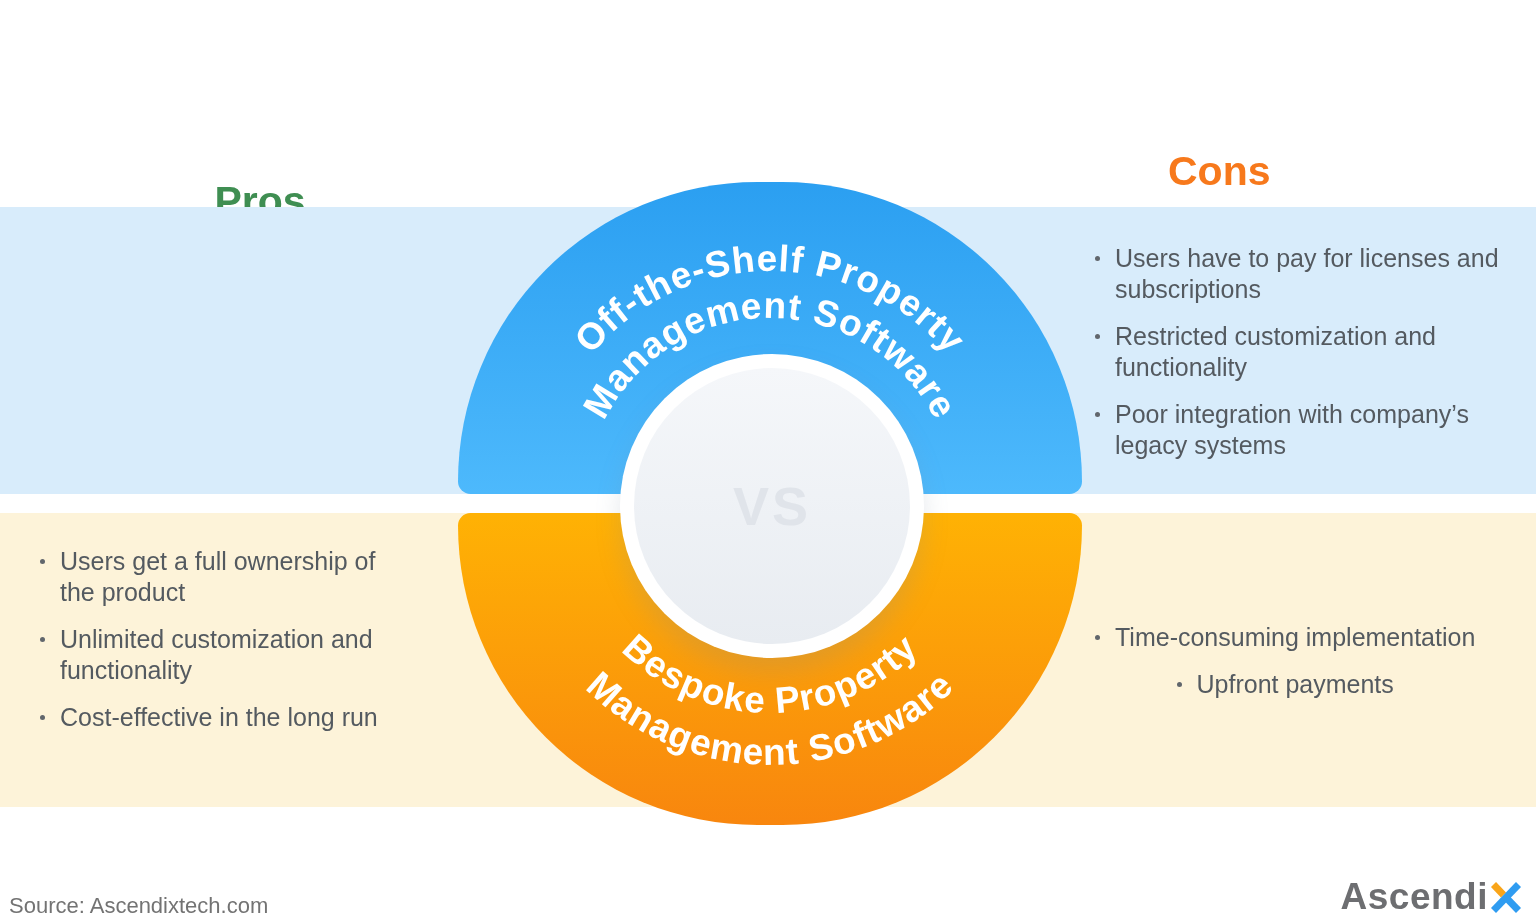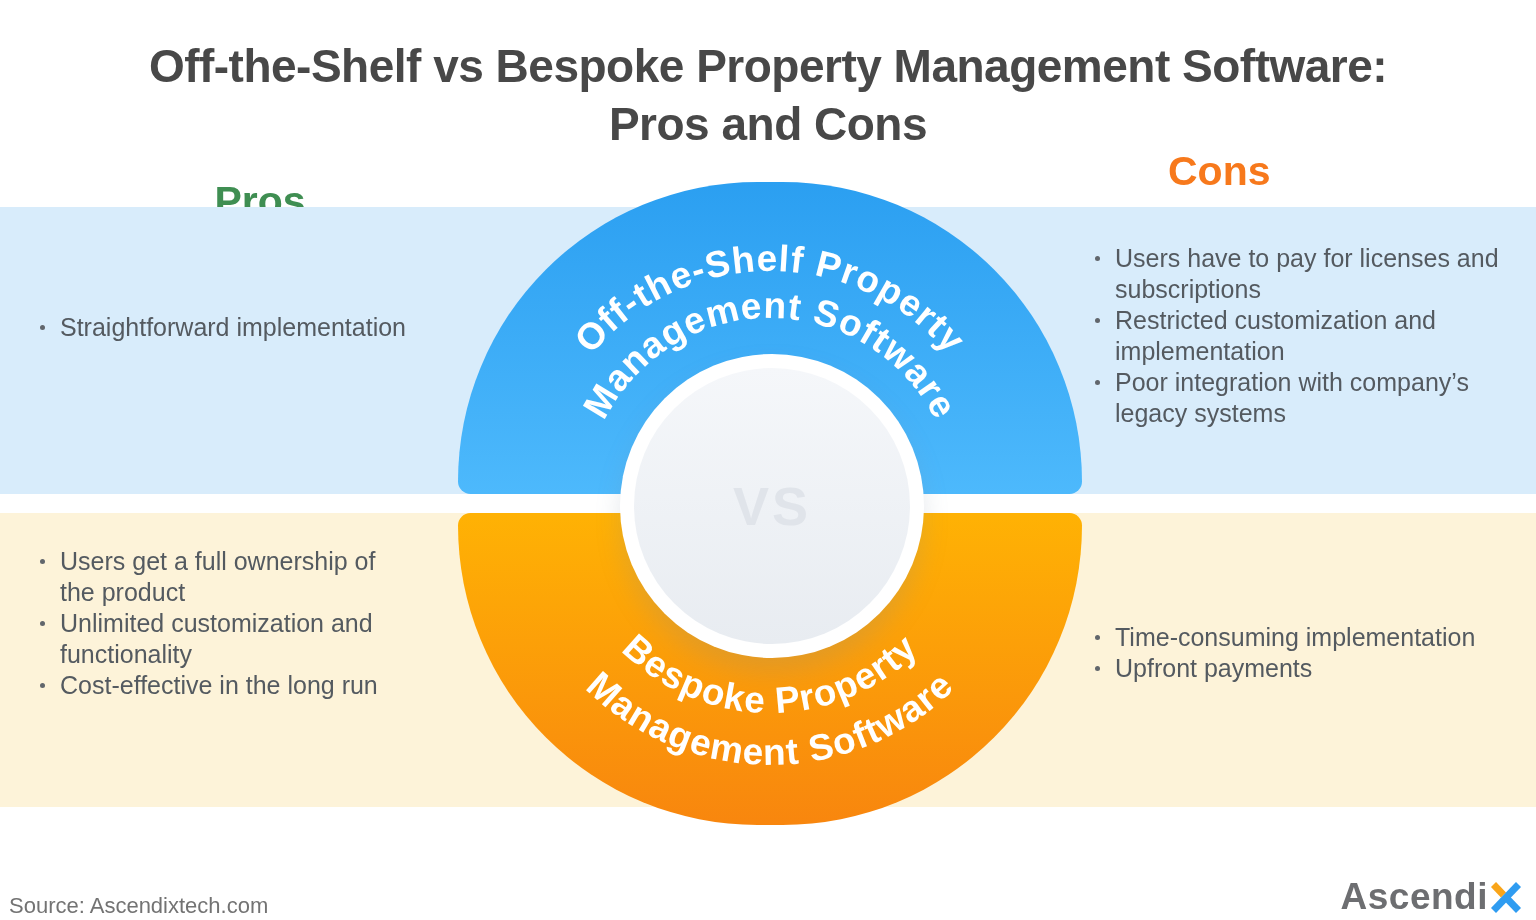--- a/index.html
+++ b/index.html
@@ -34,42 +34,41 @@
   
   .center-circle{position:absolute;left:620px;top:354px;width:304px;height:304px;border-radius:50%;
                  background:#ffffff;box-shadow:0 14px 26px rgba(125,140,160,0.20);
                  display:flex;align-items:center;justify-content:center;}
   .center-inner{width:276px;height:276px;border-radius:50%;
                 background:linear-gradient(180deg,#f5f7fa 0%,#e8ecf1 100%);
                 display:flex;align-items:center;justify-content:center;}
   .vs{font-size:54px;font-weight:800;letter-spacing:3px;color:#e0e4ea;}
 
   
-  .bullets{position:absolute;margin:0;padding:0;list-style:none;display:flex;flex-direction:column;gap:0;}
+  .bullets{position:absolute;margin:0;padding:0;list-style:none;display:flex;flex-direction:column;gap:16px;}
   .bullet-item{display:flex;align-items:flex-start;}
   .dot{flex:0 0 auto;width:5px;height:5px;border-radius:50%;background:#61666c;margin:13px 15px 0 0;}
   .txt{font-size:25px;line-height:31px;color:#545a60;white-space:pre-line;width:max-content;}
 
   .list-otc-pros{left:40px;top:312px;}
   .list-otc-cons{left:1095px;top:243px;}
   .list-bsp-pros{left:40px;top:546px;}
-  .list-bsp-cons{left:1095px;top:622px;}
+  .list-bsp-cons{left:1095px;top:622px;align-items:center;}
 
   
   .source{position:absolute;left:9px;top:893px;font-size:22px;color:#737373;}
   .logo{position:absolute;right:14px;top:876px;display:flex;align-items:center;}
   .logo-text{font-size:37px;font-weight:700;color:#6d6e71;letter-spacing:0.5px;}
   .logo-x{display:block;margin-left:1px;}
 </style>
 </head>
 <body>
 
 <div class="canvas">
 
-  <h1 class="title"><span>Off-the-Shelf vs Bespoke Property Management Software:</span><br><span>Pros and Cons</span></h1>
 
   <div class="col-head pros-head">Pros</div>
   <div class="col-head cons-head">Cons</div>
 
   <div class="band band-blue"></div>
   <div class="band band-yellow"></div>
 
   <div class="dome dome-blue"></div>
   <div class="dome dome-orange"></div>
 
@@ -95,39 +94,35 @@
   </svg>
 
   <div class="center-circle">
     <div class="center-inner">
       <span class="vs">VS</span>
     </div>
   </div>
 
   <ul class="bullets list-otc-pros">
 
-      <li class="bullet-item">
-        <span class="dot"></span>
-        <span class="txt">Straightforward implementation</span>
-      </li>
 
     </ul>
 
   <ul class="bullets list-otc-cons">
 
       <li class="bullet-item">
         <span class="dot"></span>
         <span class="txt">Users have to pay for licenses and
 subscriptions</span>
       </li>
 
       <li class="bullet-item">
         <span class="dot"></span>
         <span class="txt">Restricted customization and
-implementation</span>
+functionality</span>
       </li>
 
       <li class="bullet-item">
         <span class="dot"></span>
         <span class="txt">Poor integration with company’s
 legacy systems</span>
       </li>
     </ul>
 
   <ul class="bullets list-bsp-pros">

